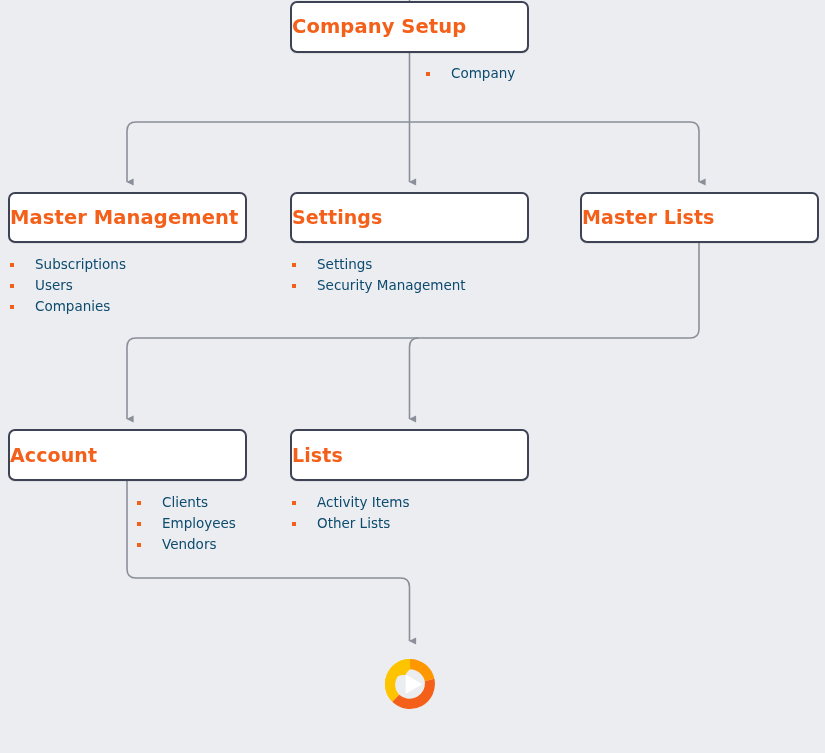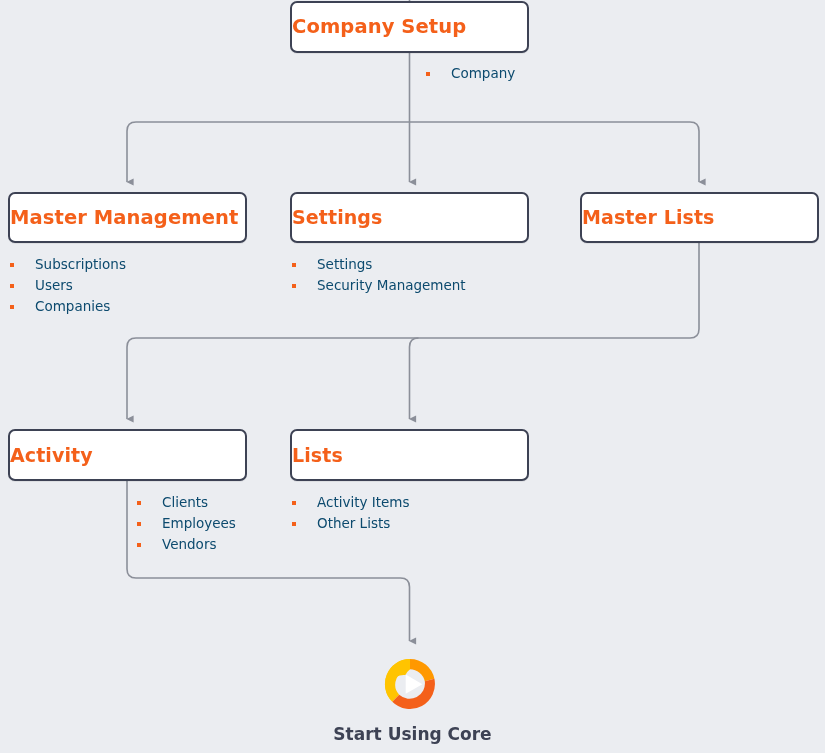--- a/index.html
+++ b/index.html
@@ -161,21 +161,21 @@
       <span class="bullet-dot"></span>
       <span>Security Management</span>
     </li>
   </ul>
 
   <div class="node-box" style="left:580px; top:192px; width:239px; height:51px;">
     <span class="node-title">Master Lists</span>
   </div>
 
   <div class="node-box" style="left:8px; top:429px; width:239px; height:52px;">
-    <span class="node-title">Activity</span>
+    <span class="node-title">Account</span>
   </div>
   <ul class="bullet-list" style="left:137px; top:492px;">
     <li class="bullet-item">
       <span class="bullet-dot"></span>
       <span>Clients</span>
     </li>
     <li class="bullet-item">
       <span class="bullet-dot"></span>
       <span>Employees</span>
     </li>
@@ -205,15 +205,14 @@
       <path d="M27 2 A25 25 0 0 0 9.3 44.7 L16.2 37.8 A15.4 15.4 0 0 1 27 12.2 Z" fill="#ffc400"></path>
       <path d="M51.4 21.8 A25 25 0 0 1 9.3 44.7 L16.2 37.8 A15.4 15.4 0 0 0 41.8 24.3 Z" fill="#f4601a"></path>
       <path d="M5.1 15.6 A25 25 0 0 1 27 2 A25 25 0 0 1 51.4 21.8 L18.6 39.2 A15.4 15.4 0 0 1 5.1 15.6 Z" fill="#ff9800" opacity="0"></path>
       <path d="M14.2 22.5 L40.5 25.6 L18.2 40.4 Z" fill="#ff9800" opacity="0"></path>
       <path d="M18.2 14.4 A15.6 15.6 0 0 1 41.3 24.6 L18.6 39.6 Z" fill="#ffffff" opacity="0"></path>
       <path d="M22.7 17.6 L39.4 27.2 L22.7 36.8 Z" fill="#ffffff"></path>
       <path d="M27 2 A25 25 0 0 0 9.3 44.7 A15.8 15.8 0 0 1 22.1 18.1 L22.7 17.6 A15.4 15.4 0 0 1 27 12.2 Z" fill="#ffc400"></path>
     </svg>
   </div>
 
-  <div class="footer-label">Start Using Core</div>
 
 </div>
 
 </body></html>

